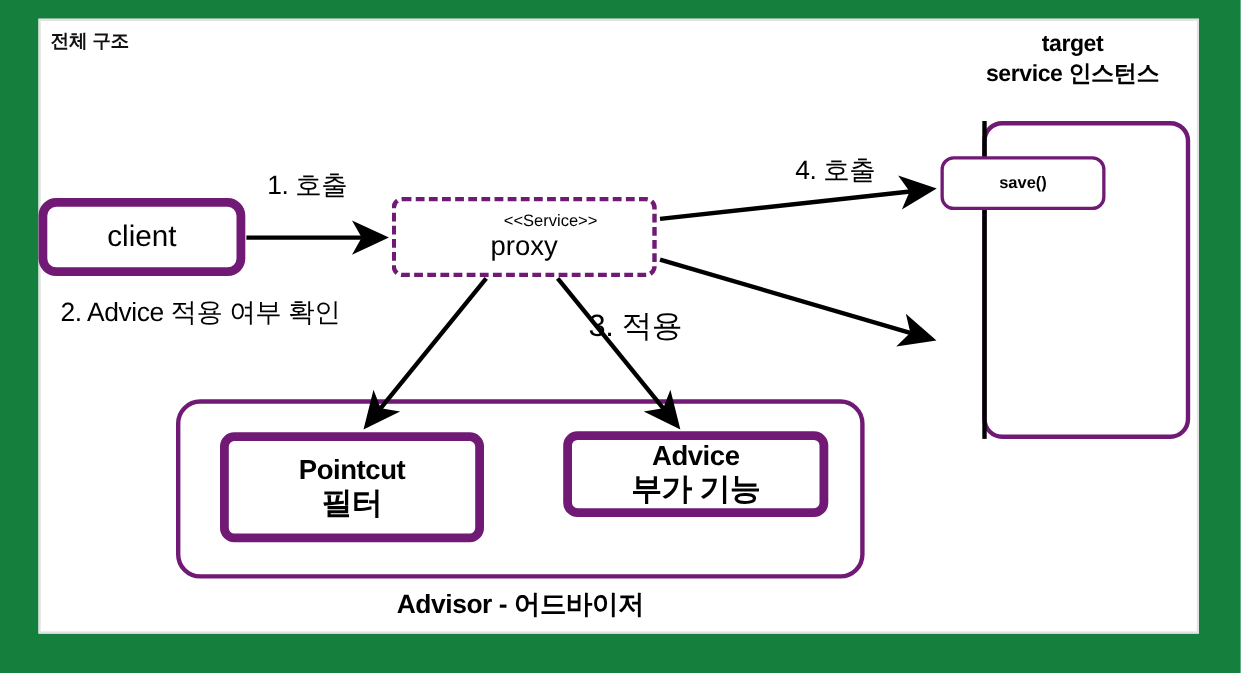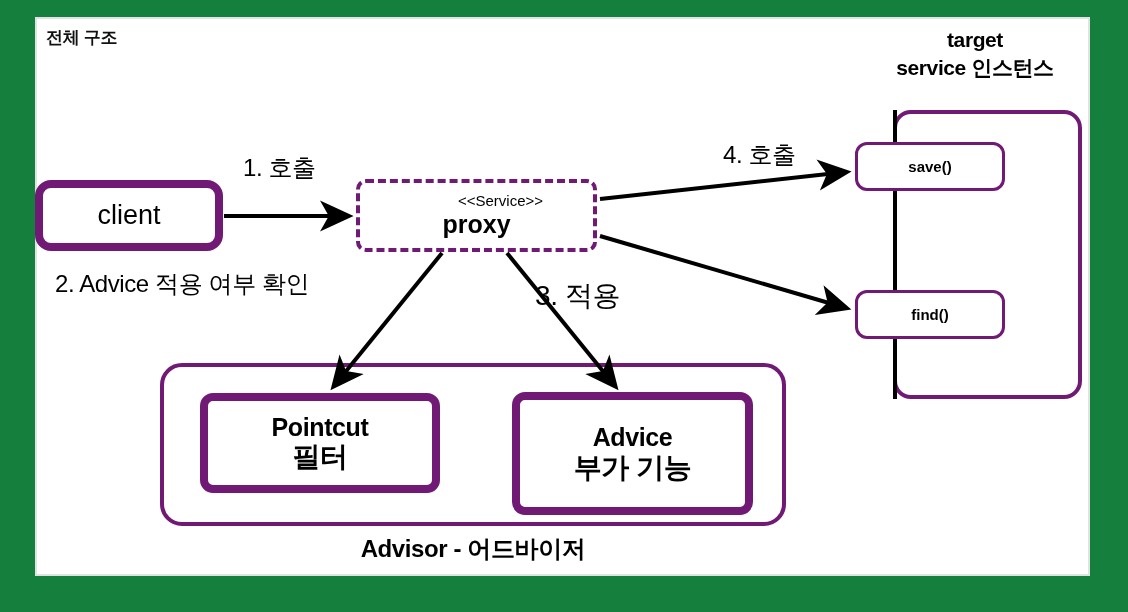--- a/index.html
+++ b/index.html
@@ -61,34 +61,34 @@
     left: 35px; top: 180px; width: 188px; height: 71px;
     border-radius: 16px;
   }
   #client-box .label { font-size: 27px; font-weight: normal; }
   
   #proxy-box {
     left: 356px; top: 179px; width: 241px; height: 73px;
     z-index: 6;
   }
   #proxy-box .sub { font-size: 15px; font-weight: normal; margin-bottom: 1px; margin-left: 48px;}
-  #proxy-box .label { font-size: 25px; font-weight: bold; }
+  #proxy-box .label { font-size: 25px; font-weight: normal; }
   
   #advisor-container {
     left: 160px; top: 363px; width: 626px; height: 163px;
     border-radius: 22px;
     border-width: 4px;
     z-index: 2;
   }
   #pointcut-box {
     left: 200px; top: 393px; width: 240px; height: 100px;
     border-radius: 13px; z-index: 4;
   }
   #advice-box {
-    left: 512px; top: 392px; width: 241px; height: 123px;
+    left: 512px; top: 392px; width: 241px; height: 78px;
     border-radius: 13px; z-index: 4;
   }
   .box .title-l { font-size: 25px; font-weight: bold; letter-spacing: -0.4px;}
   .box .title-s { font-size: 28px; font-weight: bold; letter-spacing: -0.5px;}
   #advisor-caption {
     position: absolute;
     left: 160px; top: 533px; width: 626px;
     text-align: center;
     font-size: 24px;
     font-weight: bold;
@@ -217,17 +217,14 @@
     <div>service 인스턴스</div>
   </div>
 
   <div class="box" id="target-container"></div>
   <div id="target-spine"></div>
 
   <div class="box" id="save-box">
     <span class="label">save()</span>
   </div>
 
-  <div class="box" id="find-box">
-    <span class="label">find()</span>
-  </div>
 
 </div>
 
 </body></html>

